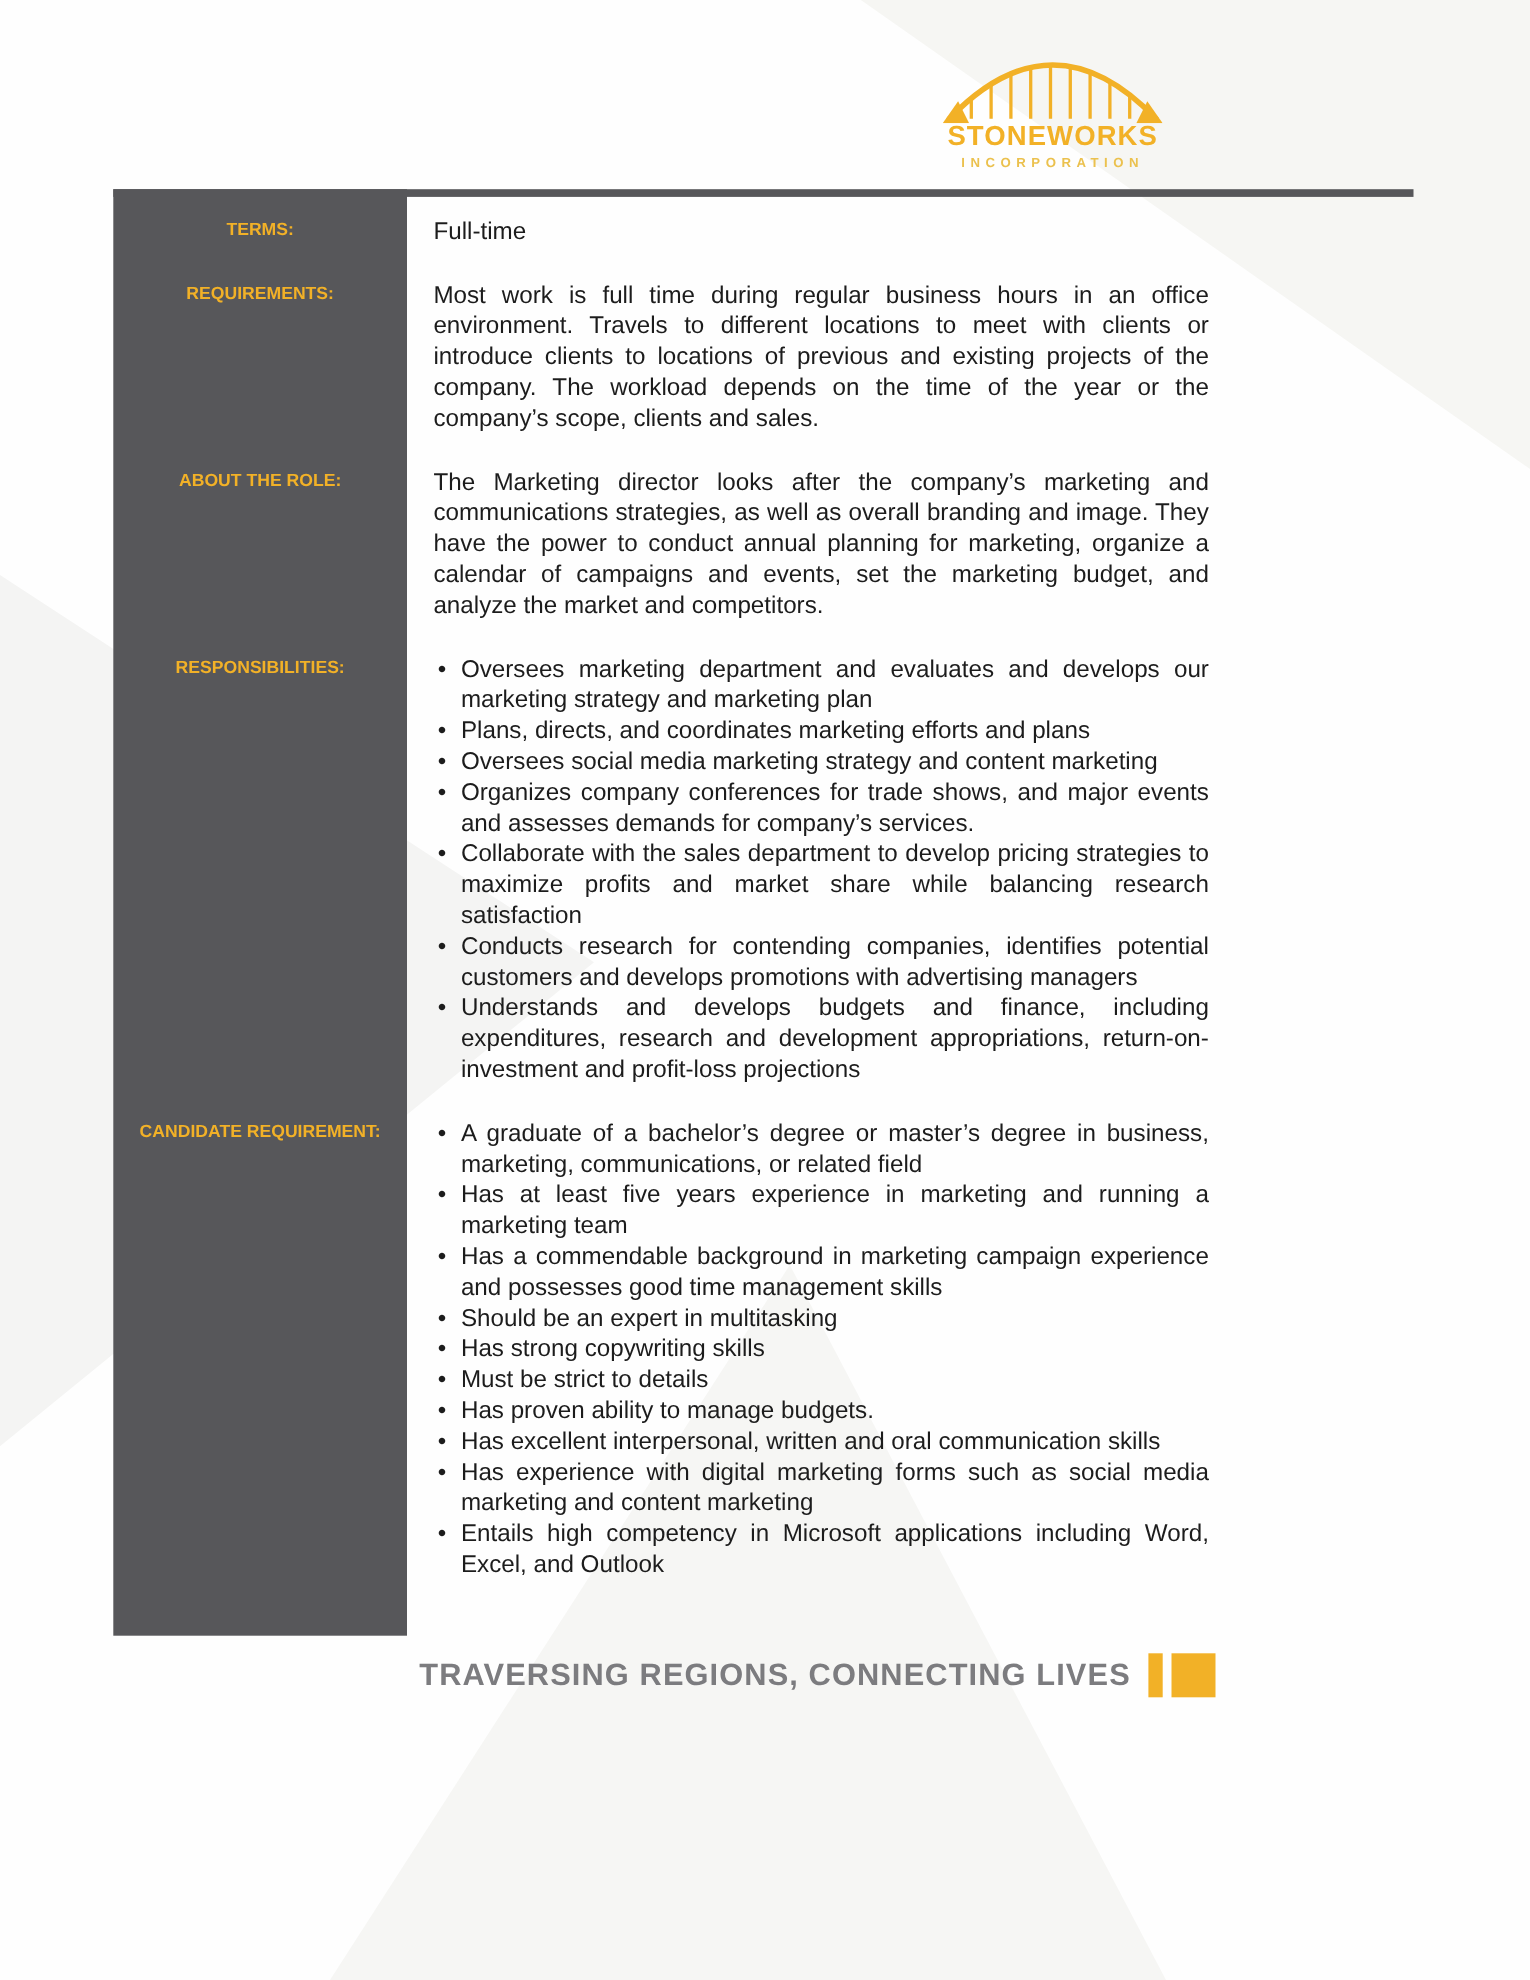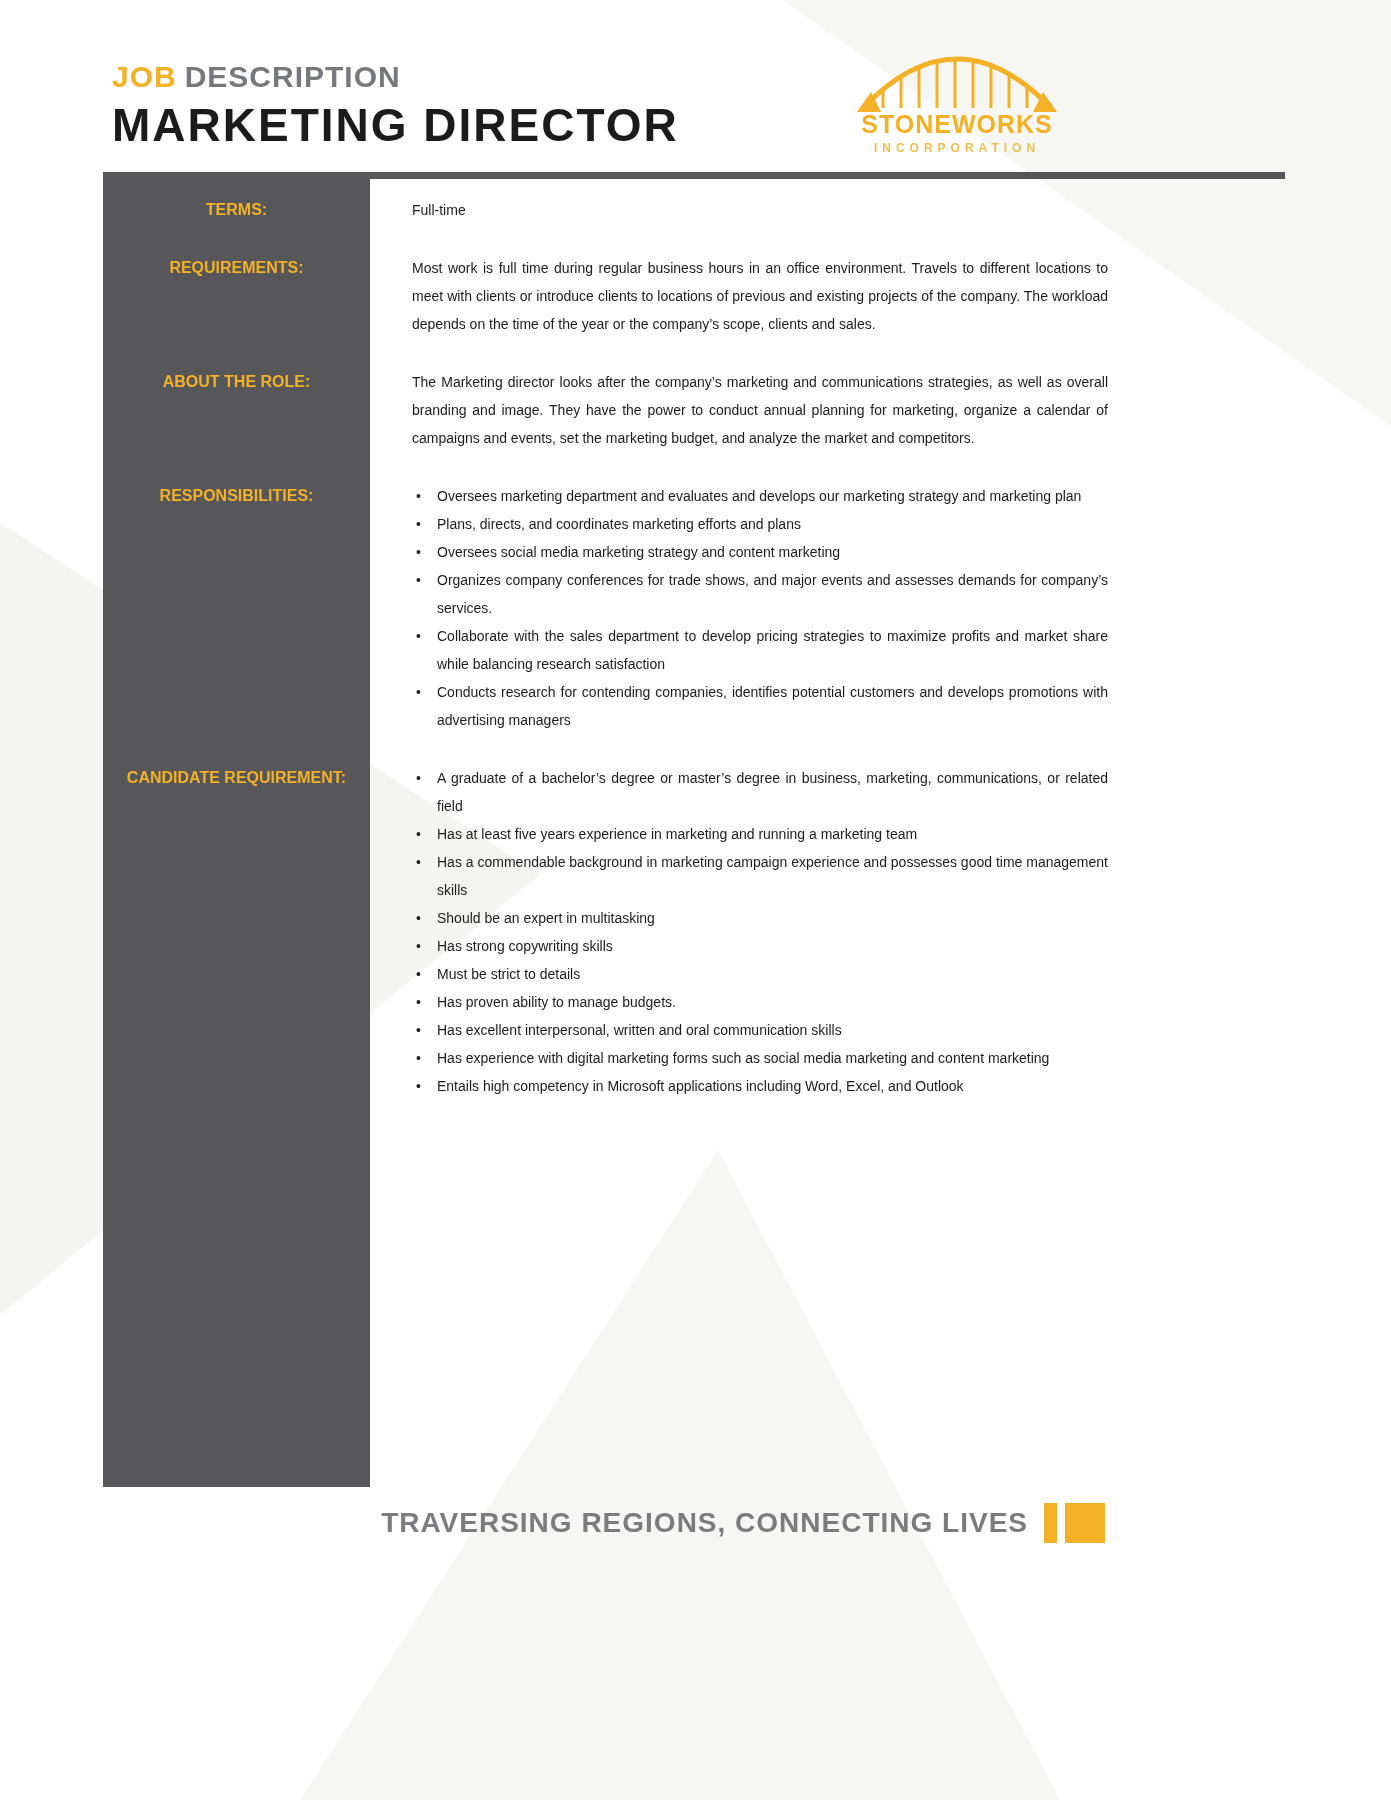--- a/index.html
+++ b/index.html
@@ -43,21 +43,21 @@
   
   .topbar{position:absolute;left:103px;top:172px;width:1182px;height:7px;
           background:var(--sidebar-gray);z-index:1;}
   .band{position:absolute;left:103px;top:172px;width:267px;height:1315px;
         background:var(--sidebar-gray);z-index:1;}
   
   .sections{position:absolute;left:103px;top:196px;width:1005px;z-index:2;}
   .section{display:flex;align-items:flex-start;margin-bottom:30px;}
   .label{flex:0 0 267px;width:267px;text-align:center;color:var(--gold);
          font-weight:bold;font-size:16px;line-height:28px;padding:0 12px;}
-  .content{margin-left:42px;width:705px;font-size:14px;line-height:28px;color:#1c1c1c;}
+  .content{margin-left:24px;width:705px;font-size:22px;line-height:28px;color:#1c1c1c;}
   .content.justify{text-align:justify;}
   ul.bullets{margin:0;padding:0;list-style:none;}
   .bullets li{position:relative;padding-left:25px;text-align:justify;}
   .bullets li::before{content:"\2022";position:absolute;left:4px;}
   
   .footer{position:absolute;left:103px;top:1503px;width:1002px;z-index:2;
           display:flex;justify-content:flex-end;align-items:center;}
   .tagline{font-size:28px;color:var(--footer-gray);letter-spacing:1px;
            font-weight:bold;margin-right:16px;text-align:right;}
   .footer-marks{display:flex;align-items:flex-end;gap:8px;}
@@ -67,26 +67,20 @@
 </style>
 </head>
 <body>
 
 <div class="page">
 
   <div class="bg-shape bgA"></div>
   <div class="bg-shape bgB"></div>
   <div class="bg-shape bgC"></div>
 
-  <header class="header">
-    <div class="eyebrow">
-      <span class="gold">JOB</span><span class="gray">DESCRIPTION</span>
-    </div>
-    <h1 class="title">MARKETING DIRECTOR</h1>
-  </header>
 
   <div class="logo">
     <svg width="200" height="62" viewBox="0 0 200 62" aria-hidden="true">
       <path d="M6,58 Q100,-40 194,58" fill="none" stroke="currentColor" stroke-width="5" stroke-linecap="round"></path>
       <g stroke="currentColor" stroke-width="3">
         <line x1="26" y1="39.4" x2="26" y2="58"></line>
         <line x1="44" y1="26.4" x2="44" y2="58"></line>
         <line x1="62" y1="17.0" x2="62" y2="58"></line>
         <line x1="80" y1="11.2" x2="80" y2="58"></line>
         <line x1="98" y1="9.0" x2="98" y2="58"></line>
@@ -124,20 +118,21 @@
   <section class="section">
     <div class="label">RESPONSIBILITIES:</div>
     <div class="content">
           <ul class="bullets">
             <li>Oversees marketing department and evaluates and develops our marketing strategy and marketing plan</li>
             <li>Plans, directs, and coordinates marketing efforts and plans</li>
             <li>Oversees social media marketing strategy and content marketing</li>
             <li>Organizes company conferences for trade shows, and major events and assesses demands for company’s services.</li>
             <li>Collaborate with the sales department to develop pricing strategies to maximize profits and market share while balancing research satisfaction</li>
             <li>Conducts research for contending companies, identifies potential customers and develops promotions with advertising managers</li>
+            <li>Understands and develops budgets and finance, including expenditures, research and development appropriations, return-on-investment and profit-loss projections</li>
           </ul>
         </div>
   </section>
 
   <section class="section">
     <div class="label">CANDIDATE REQUIREMENT:</div>
     <div class="content">
           <ul class="bullets">
             <li>A graduate of a bachelor’s degree or master’s degree in business, marketing, communications, or related field</li>
             <li>Has at least five years experience in marketing and running a marketing team</li>

